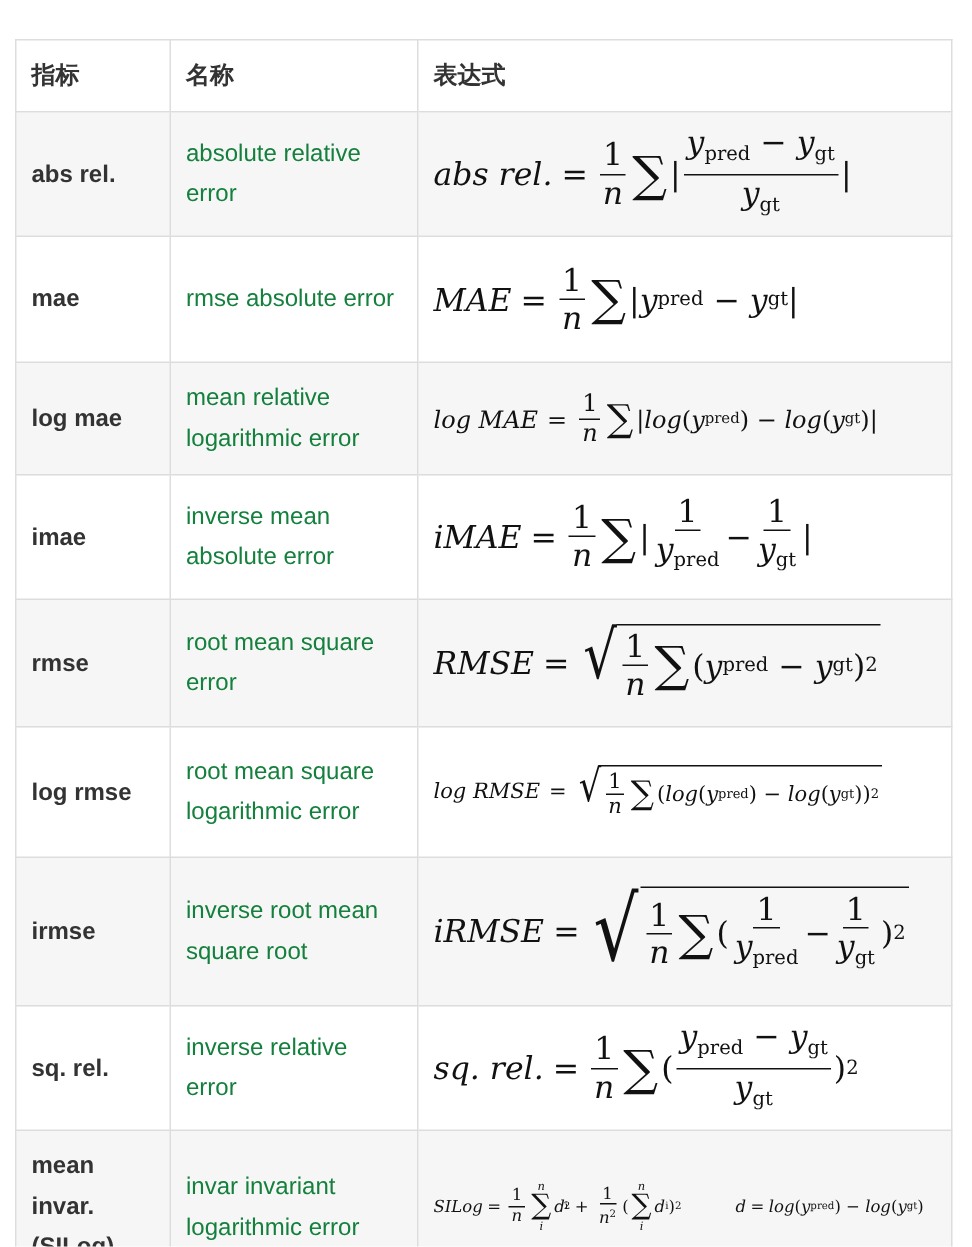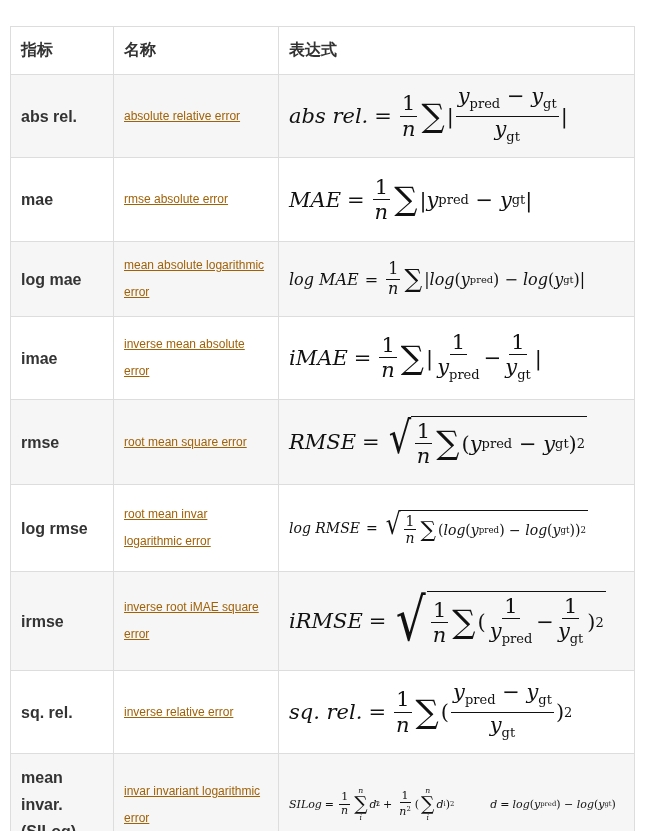--- a/index.html
+++ b/index.html
@@ -6,21 +6,21 @@
   body { width: 648px; height: 831px; position: relative; overflow: hidden;
          font-family: "Liberation Sans", "DejaVu Sans", sans-serif; color: #333333; }
   table.metrics { position: absolute; left: 10px; top: 26px; width: 625px;
     border-collapse: collapse; table-layout: fixed; }
   table.metrics td, table.metrics th { border: 1px solid #dddddd; padding: 0 10px;
     vertical-align: middle; text-align: left; }
   table.metrics th { font-weight: bold; font-size: 16px; height: 47px; color: #333; }
   col.c1 { width: 103px; } col.c2 { width: 165px; } col.c3 { width: auto; }
   tr.shade td { background: #f6f6f6; }
   td.metric { font-weight: bold; font-size: 16px; line-height: 27px; }
-  td.name { font-size: 12px; line-height: 27px; color: #a16207; text-decoration: underline; }
+  td.name { font-size: 16px; line-height: 27px; color: #15803d; }
   td.expr { padding-left: 10px; padding-right: 4px; white-space: nowrap; }
   .m { font-family: "DejaVu Serif", "Liberation Serif", serif; color: #111; font-size: 21px;
        display: inline-flex; align-items: center; }
   .m i { font-style: italic; }
   .m .sub { font-size: 0.62em; vertical-align: -0.35em; }
   .m .sup { font-size: 0.62em; vertical-align: 0.6em; }
   .frac { display: inline-flex; flex-direction: column; align-items: center; margin: 0 2px;
           vertical-align: middle; }
   .frac .num { border-bottom: 1px solid #111; padding: 0 2px; line-height: 1.15em; }
   .frac .den { padding: 0 2px; line-height: 1.15em; }
@@ -86,21 +86,21 @@
               <span class="den"><i>n</i></span>
             </span>
           <span class="sum">∑</span>
           <span>|</span><i>y</i><span class="sub">pred</span>&nbsp;<span>−</span>&nbsp;<i>y</i><span class="sub">gt</span><span>|</span>
         </span>
       </td>
     </tr>
 
     <tr class="shade" style="height:75px">
       <td class="metric">log mae</td>
-      <td class="name">mean absolute logarithmic error</td>
+      <td class="name">mean relative logarithmic error</td>
       <td class="expr">
         <span class="m small">
           <i>log MAE</i><span class="eq">=</span>
           <span class="frac">
               <span class="num">1</span>
               <span class="den"><i>n</i></span>
             </span>
           <span class="sum">∑</span>
           <span>|</span><i>log</i><span>(</span><i>y</i><span class="sub">pred</span><span>)</span>&nbsp;<span>−</span>&nbsp;<i>log</i><span>(</span><i>y</i><span class="sub">gt</span><span>)</span><span>|</span>
         </span>
@@ -151,21 +151,21 @@
             <span class="sum">∑</span>
             <span>(</span><i>y</i><span class="sub">pred</span>&nbsp;<span>−</span>&nbsp;<i>y</i><span class="sub">gt</span><span>)</span><span class="sup">2</span>
           </span>
             </span>
         </span>
       </td>
     </tr>
 
     <tr style="height:87px">
       <td class="metric">log rmse</td>
-      <td class="name">root mean invar logarithmic error</td>
+      <td class="name">root mean square logarithmic error</td>
       <td class="expr">
         <span class="m small" style="font-size:14px">
           <i>log RMSE</i>
             <span class="eq">=</span>
           <span class="sqrt">
               <span class="rad">√</span>
               <span class="under">
             <span class="frac">
                   <span class="num">1</span>
                   <span class="den"><i>n</i></span>
@@ -173,21 +173,21 @@
             <span class="sum">∑</span>
             <span>(</span><i>log</i><span>(</span><i>y</i><span class="sub">pred</span><span>)</span>&nbsp;<span>−</span>&nbsp;<i>log</i><span>(</span><i>y</i><span class="sub">gt</span><span>)</span><span>)</span><span class="sup">2</span>
           </span>
             </span>
         </span>
       </td>
     </tr>
 
     <tr class="shade" style="height:99px">
       <td class="metric">irmse</td>
-      <td class="name">inverse root iMAE square error</td>
+      <td class="name">inverse root mean square root</td>
       <td class="expr">
         <span class="m">
           <i>iRMSE</i>
             <span class="eq">=</span>
           <span class="sqrt">
               <span class="rad" style="font-size:2.8em">√</span>
               <span class="under">
             <span class="frac">
                   <span class="num">1</span>
                   <span class="den"><i>n</i></span>

